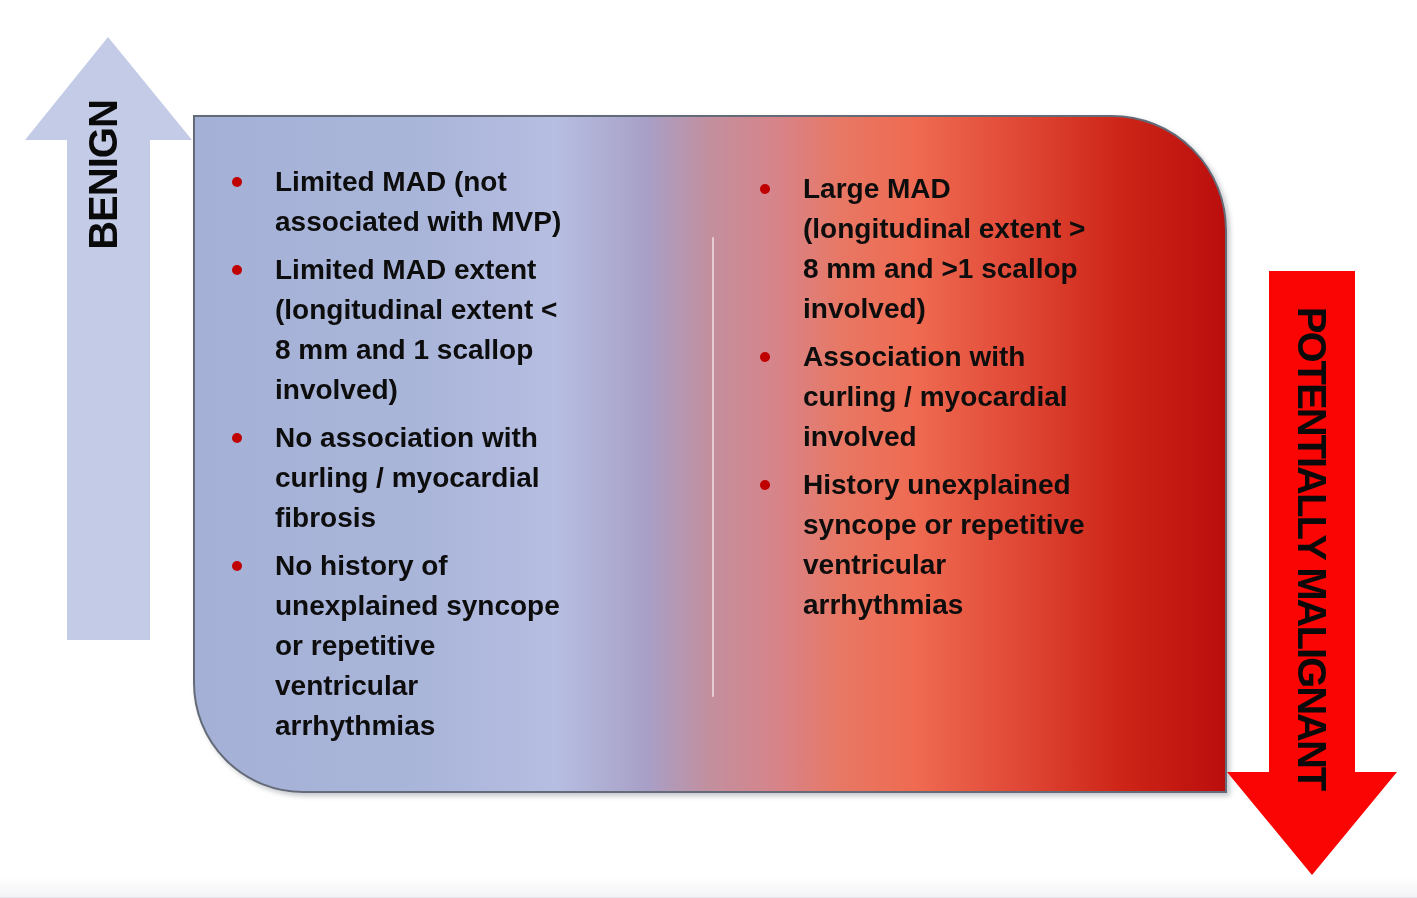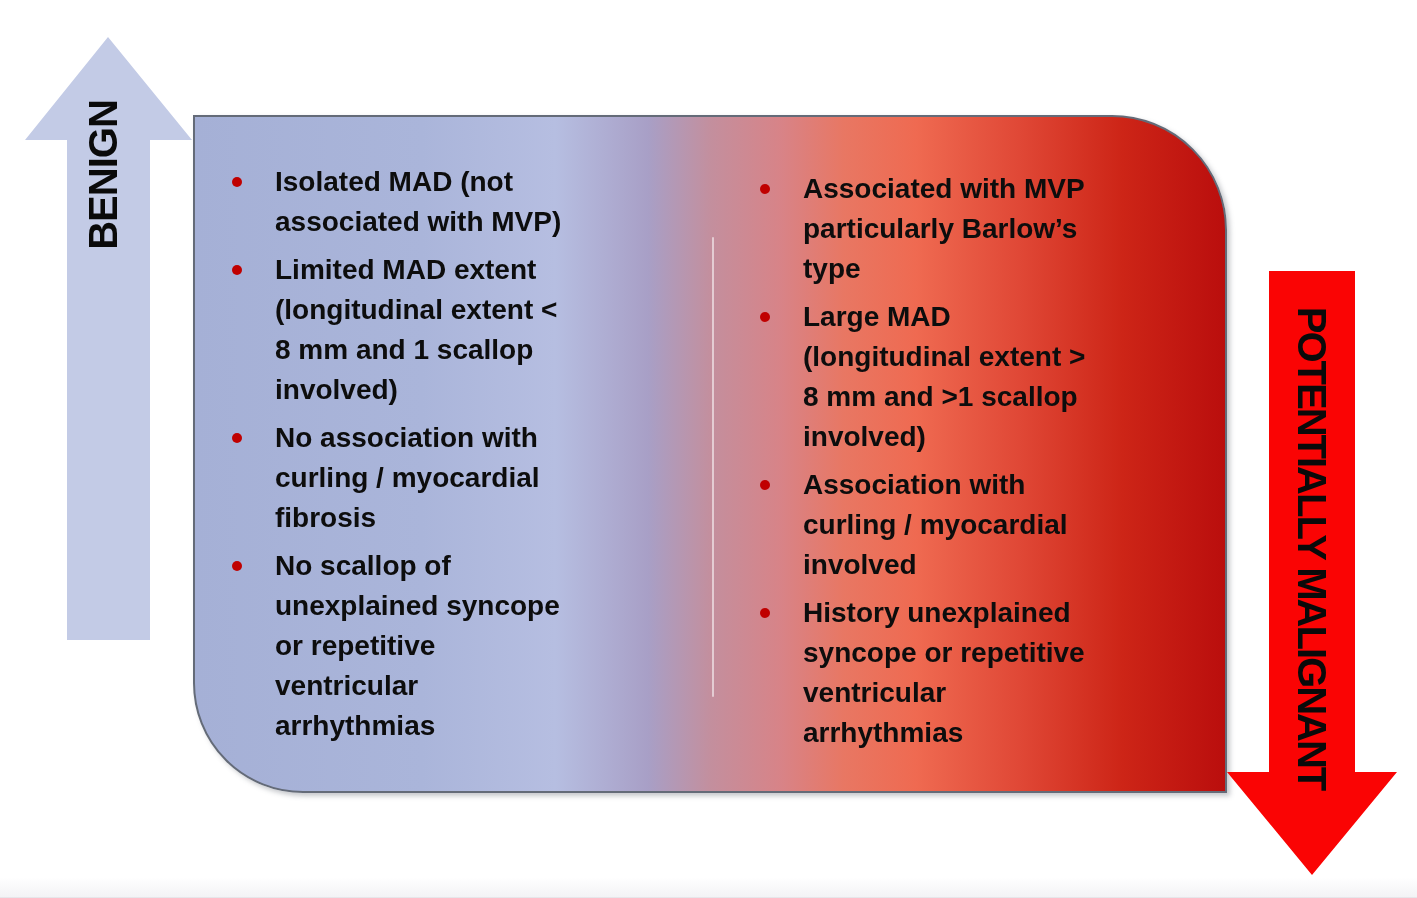--- a/index.html
+++ b/index.html
@@ -87,53 +87,47 @@
 <div class="arrow-up" style="background: rgb(195, 203, 230);"></div>
 
 <div class="vlabel vlabel-benign">BENIGN</div>
 
 <div class="panel">
   <div class="divider"></div>
 
   <ul class="col col-benign" style="--dot-color: #c00000;">
       <li>
         <span class="dot"></span>
-        <span class="txt">Isolated MAD (not
+        <span class="txt">Limited MAD (not
 associated with MVP)</span>
       </li>
       <li>
         <span class="dot"></span>
         <span class="txt">Limited MAD extent
 (longitudinal extent &lt;
 8 mm and 1 scallop
 involved)</span>
       </li>
       <li>
         <span class="dot"></span>
         <span class="txt">No association with
 curling / myocardial
 fibrosis</span>
       </li>
       <li>
         <span class="dot"></span>
-        <span class="txt">No scallop of
+        <span class="txt">No history of
 unexplained syncope
 or repetitive
 ventricular
 arrhythmias</span>
       </li>
     </ul>
 
   <ul class="col col-malignant" style="--dot-color: #c00000;">
-      <li>
-        <span class="dot"></span>
-        <span class="txt">Associated with MVP
-particularly Barlow’s
-type</span>
-      </li>
       <li>
         <span class="dot"></span>
         <span class="txt">Large MAD
 (longitudinal extent &gt;
 8 mm and &gt;1 scallop
 involved)</span>
       </li>
       <li>
         <span class="dot"></span>
         <span class="txt">Association with

